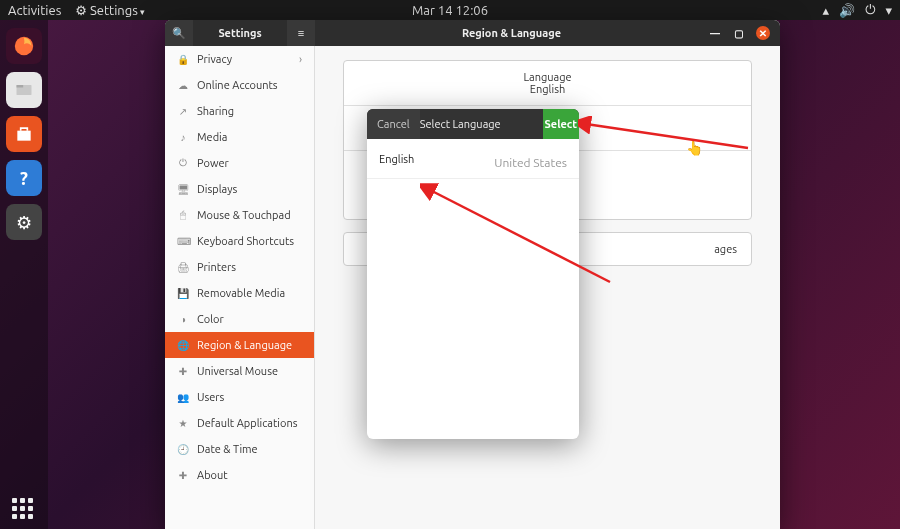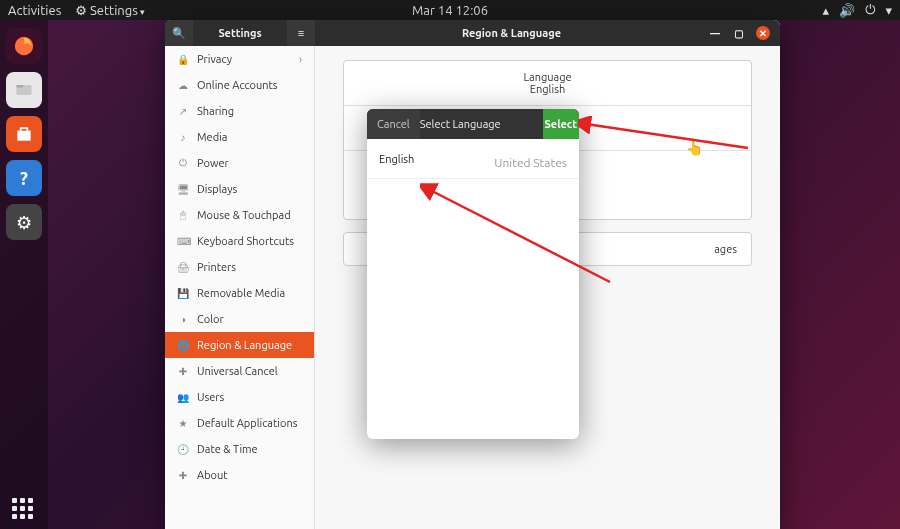--- a/index.html
+++ b/index.html
@@ -183,21 +183,21 @@
         <div class="side-item">
           <span class="side-icon">◑</span>
           <span>Color</span>
         </div>
         <div class="side-item active">
           <span class="side-icon">🌐</span>
           <span>Region &amp; Language</span>
         </div>
         <div class="side-item">
           <span class="side-icon">✚</span>
-          <span>Universal Cancel</span>
+          <span>Universal Mouse</span>
         </div>
         <div class="side-item">
           <span class="side-icon">👥</span>
           <span>Users</span>
         </div>
         <div class="side-item">
           <span class="side-icon">★</span>
           <span>Default Applications</span>
         </div>
         <div class="side-item">

